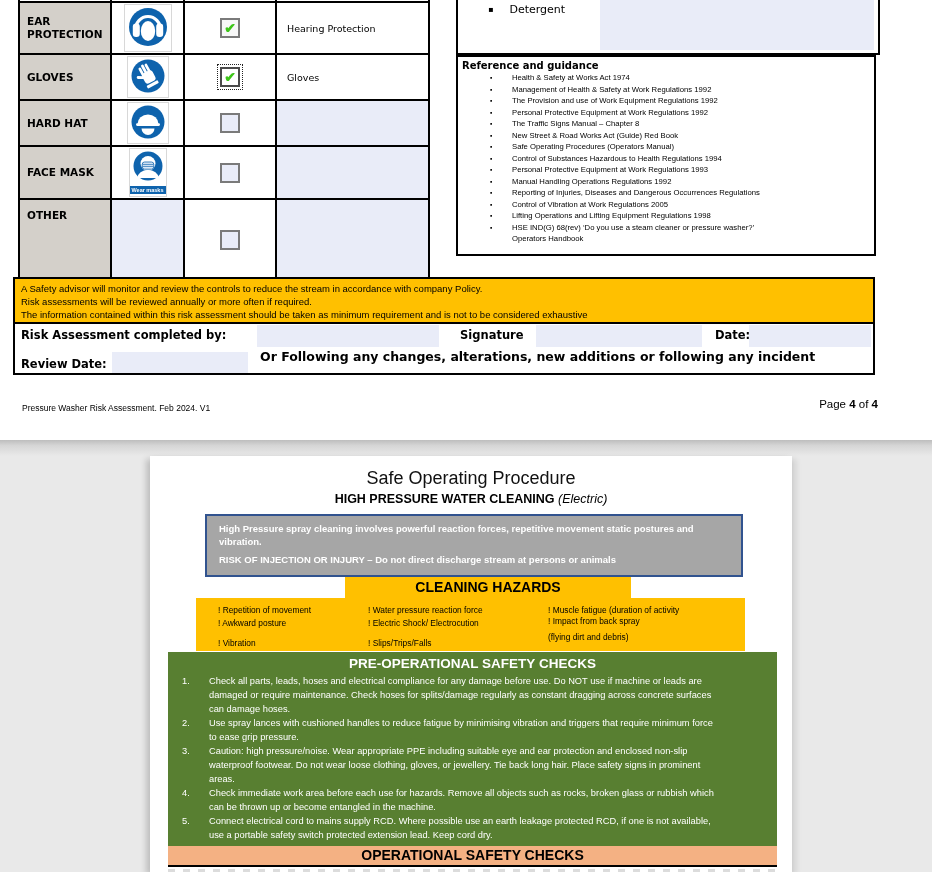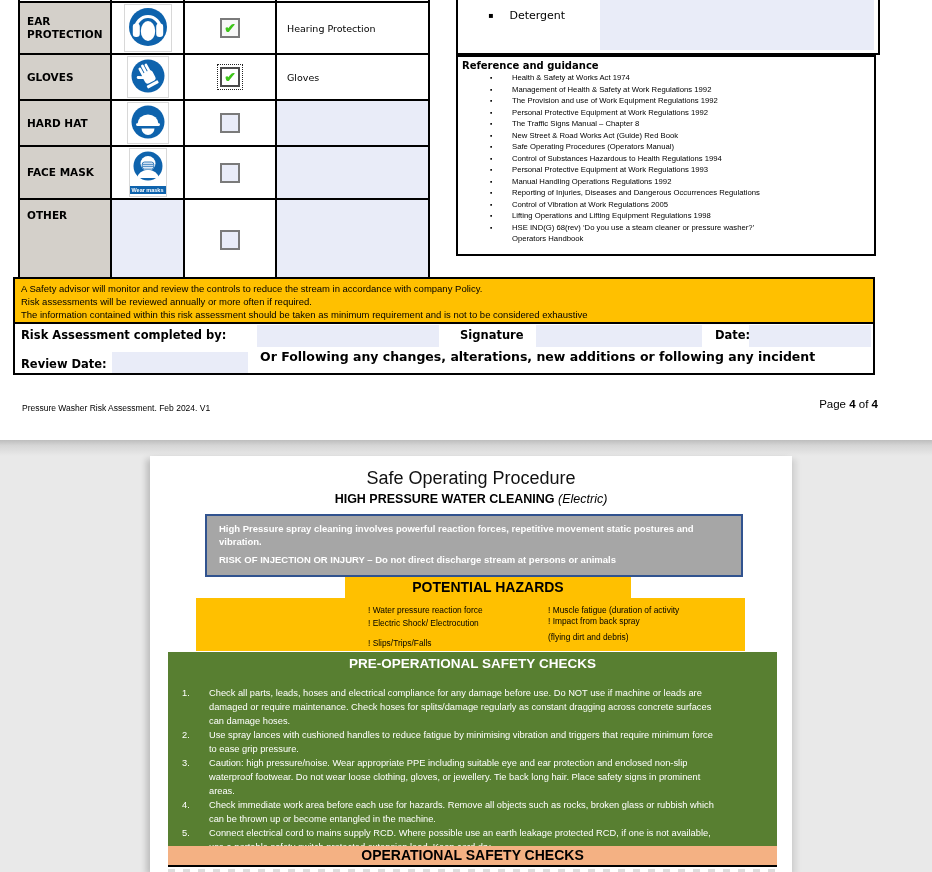--- a/index.html
+++ b/index.html
@@ -21,21 +21,21 @@
   .icon-caption { background:#0E63AD; color:#fff; font-size:5.5px; line-height:8px; font-weight:bold;
                   margin:1px -3px 2px -3px; text-align:center; }
   .cb { display:inline-block; width:16px; height:16px; border:2px solid #7a7a7a; background:#E9ECF8;
         line-height:16px; text-align:center; vertical-align:middle; }
   .cb.checked { background:#f7f7f7; color:#3DC519; font-size:14px; font-weight:bold; }
   .cb.focusring { border-color:#4a4a4a; background:#fff; outline:1.5px dotted #222; outline-offset:2.5px; }
 
   .det-box { position:absolute; left:456px; top:0; width:420px; height:53px;
              border:2px solid #000; border-top:none; background:#fff; }
   .det-field { position:absolute; left:142px; top:0; width:274px; height:50px; background:#E9ECF8; }
-  .det-item { position:absolute; left:30px; top:3px; font-family:"DejaVu Sans", sans-serif; font-size:11px;margin-top:6px; }
+  .det-item { position:absolute; left:30px; top:3px; font-family:"DejaVu Sans", sans-serif; font-size:11px; }
   .det-item .bullet { font-size:8px; margin-right:16px; vertical-align:1px; }
 
   .ref-box { position:absolute; left:456px; top:55px; width:420px; height:201px; border:2px solid #000;
              background:#fff; padding:2px 4px; box-sizing:border-box; }
   .ref-title { font-family:"DejaVu Sans", sans-serif; font-weight:bold; font-size:10px; line-height:13px; }
   .ref-item { display:flex; font-size:7.7px; line-height:11.5px; margin-left:28px;justify-content:flex-end; }
   .ref-item .bullet { flex:none; width:22px; font-size:6.5px; }
   .ref-item .txt { flex:1; white-space:pre-line; }
 
   .sig-box { position:absolute; left:13px; top:277px; width:862px; height:98px;
@@ -72,21 +72,21 @@
                text-align:center; font-weight:bold; font-size:14px; line-height:21px; }
   .haz-body { position:absolute; left:46px; top:142px; width:549px; height:53px; background:#FFC000; }
   .haz-col { position:absolute; top:6px; font-size:8.4px; line-height:13px; }
   .haz-col .hazard-item { white-space:nowrap; }
   .haz-col .hazard-item:nth-child(3) { margin-top:7px; }
   .haz-col.c1 { left:22px; } .haz-col.c2 { left:172px; }
   .haz-col.c3 { left:352px; line-height:11px; top:7px; }
   .haz-col.c3 .hazard-item:nth-child(3) { margin-top:5px; }
   .green-box { position:absolute; left:18px; top:196px; width:609px; height:194px; background:#587F31;
                color:#fff; box-sizing:border-box; padding-top:3px; overflow:hidden; }
-  .green-title { text-align:center; font-weight:bold; font-size:13.5px; line-height:17px; margin-bottom:14px; }
+  .green-title { text-align:center; font-weight:bold; font-size:13.5px; line-height:17px; margin-bottom:2px; }
   .check-item { display:flex; font-size:9.3px; line-height:14px; }
   .check-item .num { flex:none; width:27px; padding-left:14px; }
   .check-item .txt { flex:none; width:505px; }
   .orange-bar { position:absolute; left:18px; top:390px; width:609px; height:21px; background:#F4B183;
                 border-bottom:2px solid #000; box-sizing:border-box; text-align:center; font-weight:bold;
                 font-size:14px; line-height:19px; }
   .next-sliver { position:absolute; left:18px; top:413px; width:609px; height:3px; opacity:.55;
                  background:repeating-linear-gradient(90deg,#bfbfbf 0 7px,#fff 7px 15px); }
 </style>
 </head>
@@ -266,22 +266,27 @@
 
   <div class="sheet">
     <div class="sop-title">Safe Operating Procedure</div>
     <div class="sop-subtitle"><span>HIGH PRESSURE WATER CLEANING </span><span class="it">(Electric)</span></div>
 
     <div class="warn-box">
       <div>High Pressure spray cleaning involves powerful reaction forces, repetitive movement static postures and vibration.</div>
       <div class="warn-line2">RISK OF INJECTION OR INJURY – Do not direct discharge stream at persons or animals</div>
     </div>
 
-    <div class="haz-title">POTENTIAL HAZARDS</div>
+    <div class="haz-title">CLEANING HAZARDS</div>
     <div class="haz-body">
+      <div class="haz-col c1">
+          <div class="hazard-item"><span class="txt">! Repetition of movement</span></div>
+          <div class="hazard-item"><span class="txt">! Awkward posture</span></div>
+          <div class="hazard-item"><span class="txt">! Vibration</span></div>
+        </div>
       <div class="haz-col c2">
           <div class="hazard-item"><span class="txt">! Water pressure reaction force</span></div>
           <div class="hazard-item"><span class="txt">! Electric Shock/ Electrocution</span></div>
           <div class="hazard-item"><span class="txt">! Slips/Trips/Falls</span></div>
         </div>
       <div class="haz-col c3">
           <div class="hazard-item"><span class="txt">! Muscle fatigue (duration of activity</span></div>
           <div class="hazard-item"><span class="txt">! Impact from back spray</span></div>
           <div class="hazard-item"><span class="txt">(flying dirt and debris)</span></div>
         </div>

